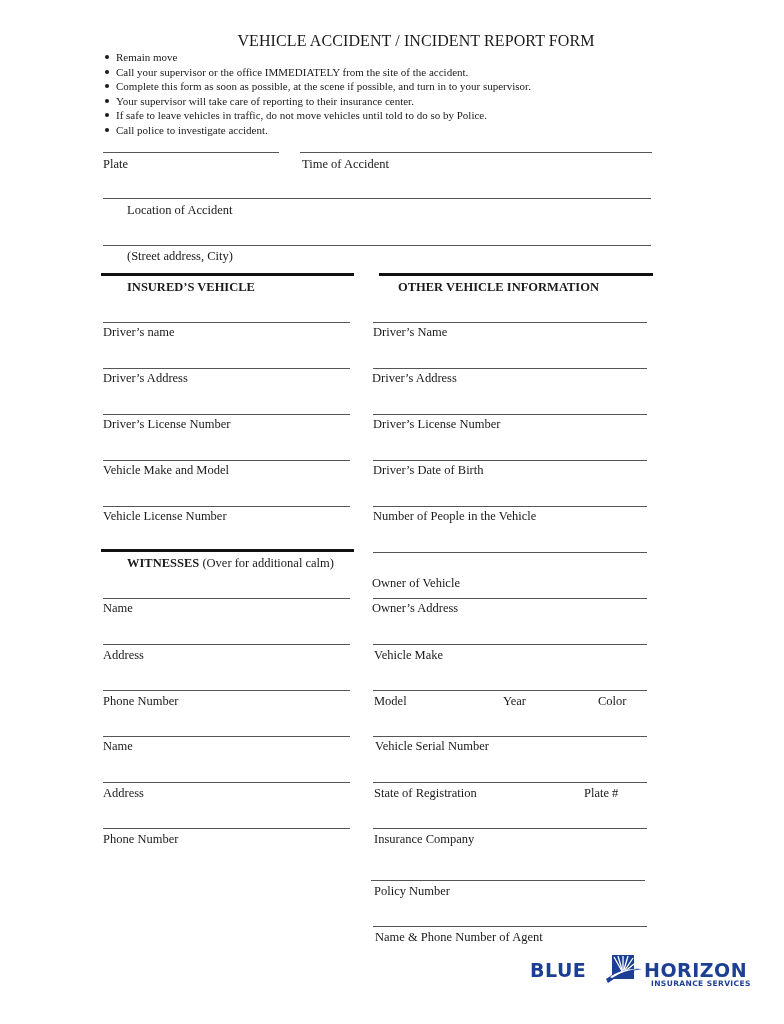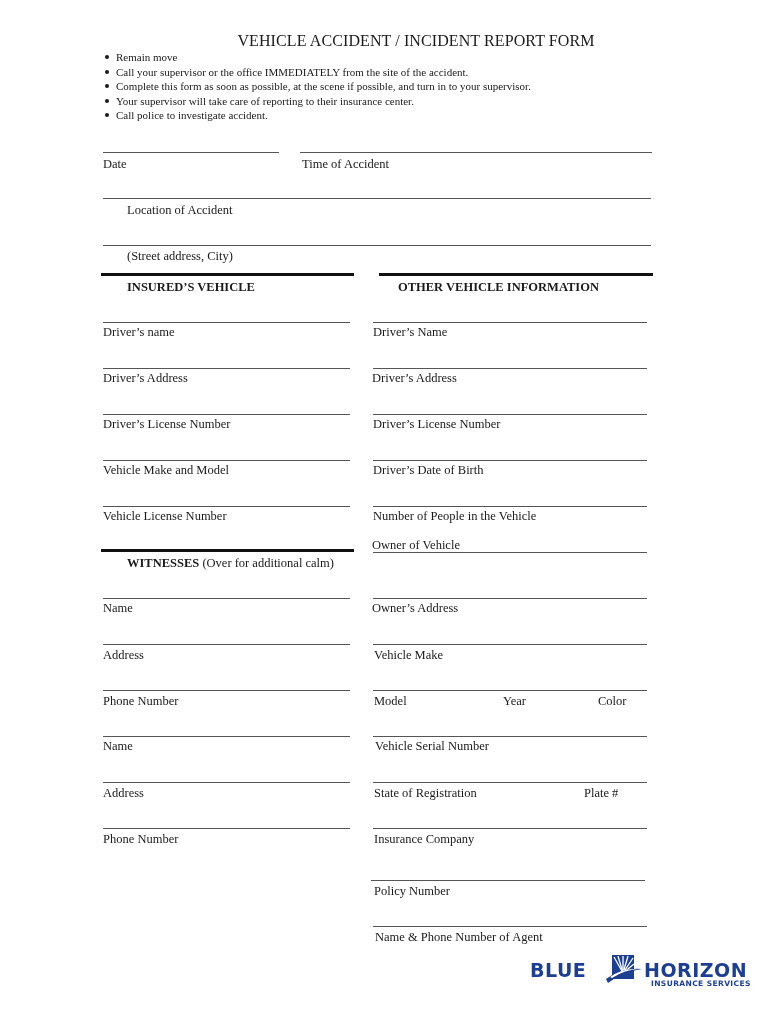--- a/index.html
+++ b/index.html
@@ -25,25 +25,26 @@
 </head>
 <body>
 
 <div class="abs title">VEHICLE ACCIDENT / INCIDENT REPORT FORM</div>
 
 <ul class="abs bullets">
   <li>Remain move</li>
   <li>Call your supervisor or the office IMMEDIATELY from the site of the accident.</li>
   <li>Complete this form as soon as possible, at the scene if possible, and turn in to your supervisor.</li>
   <li>Your supervisor will take care of reporting to their insurance center.</li>
+  <li>If safe to leave vehicles in traffic, do not move vehicles until told to do so by Police.</li>
   <li>Call police to investigate accident.</li>
 </ul>
 
 <div class="line field" style="left:103px;top:152px;width:176px;"></div>
-<div class="lbl" style="left:103px;top:157px;">Date</div>
+<div class="lbl" style="left:103px;top:157px;">Plate</div>
 <div class="line field" style="left:300px;top:152px;width:352px;"></div>
 <div class="lbl" style="left:302px;top:157px;">Time of Accident</div>
 
 <div class="line field" style="left:103px;top:198px;width:548px;"></div>
 <div class="lbl" style="left:127px;top:203px;">Location of Accident</div>
 <div class="line field" style="left:103px;top:245px;width:548px;"></div>
 <div class="lbl" style="left:127px;top:249px;">(Street address, City)</div>
 
 <div class="rule" style="left:101px;top:273px;width:253px;"></div>
 <div class="rule" style="left:379px;top:273px;width:274px;"></div>
@@ -83,21 +84,21 @@
 <div class="lbl" style="left:373px;top:325px;">Driver’s Name</div>
 <div class="line field" style="left:373px;top:368px;width:274px;"></div>
 <div class="lbl" style="left:372px;top:371px;">Driver’s Address</div>
 <div class="line field" style="left:373px;top:414px;width:274px;"></div>
 <div class="lbl" style="left:373px;top:417px;">Driver’s License Number</div>
 <div class="line field" style="left:373px;top:460px;width:274px;"></div>
 <div class="lbl" style="left:373px;top:463px;">Driver’s Date of Birth</div>
 <div class="line field" style="left:373px;top:506px;width:274px;"></div>
 <div class="lbl" style="left:373px;top:509px;">Number of People in the Vehicle</div>
 <div class="line field" style="left:373px;top:552px;width:274px;"></div>
-<div class="lbl" style="left:372px;top:538px;">Owner of Vehicle</div>
+<div class="lbl" style="left:372px;top:576px;">Owner of Vehicle</div>
 <div class="line field" style="left:373px;top:598px;width:274px;"></div>
 <div class="lbl" style="left:372px;top:601px;text-align:center;">Owner’s Address</div>
 <div class="line field" style="left:373px;top:644px;width:274px;"></div>
 <div class="lbl" style="left:374px;top:648px;">Vehicle Make</div>
 <div class="line field" style="left:373px;top:690px;width:274px;"></div>
 <div class="lbl" style="left:374px;top:694px;">Model</div>
 <div class="lbl" style="left:503px;top:694px;">Year</div>
 <div class="lbl" style="left:598px;top:694px;">Color</div>
 <div class="line field" style="left:373px;top:736px;width:274px;"></div>
 <div class="lbl" style="left:375px;top:739px;">Vehicle Serial Number</div>

